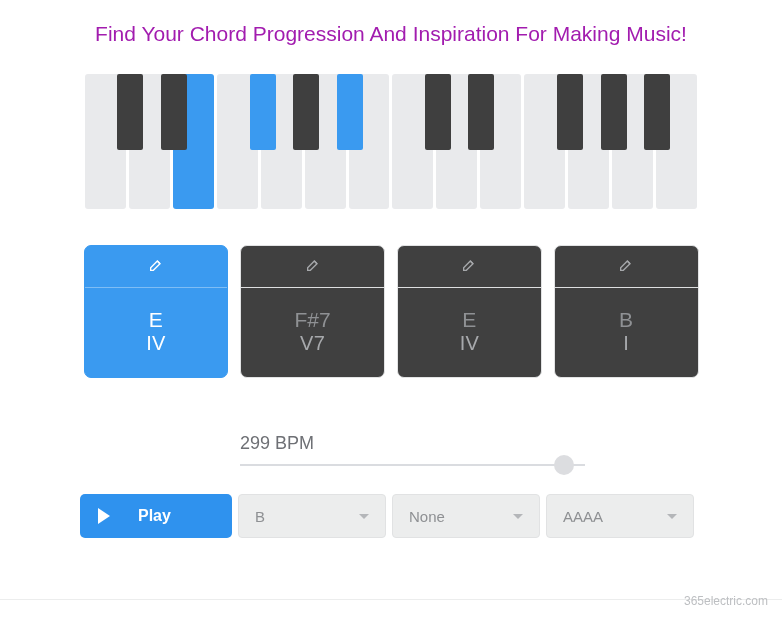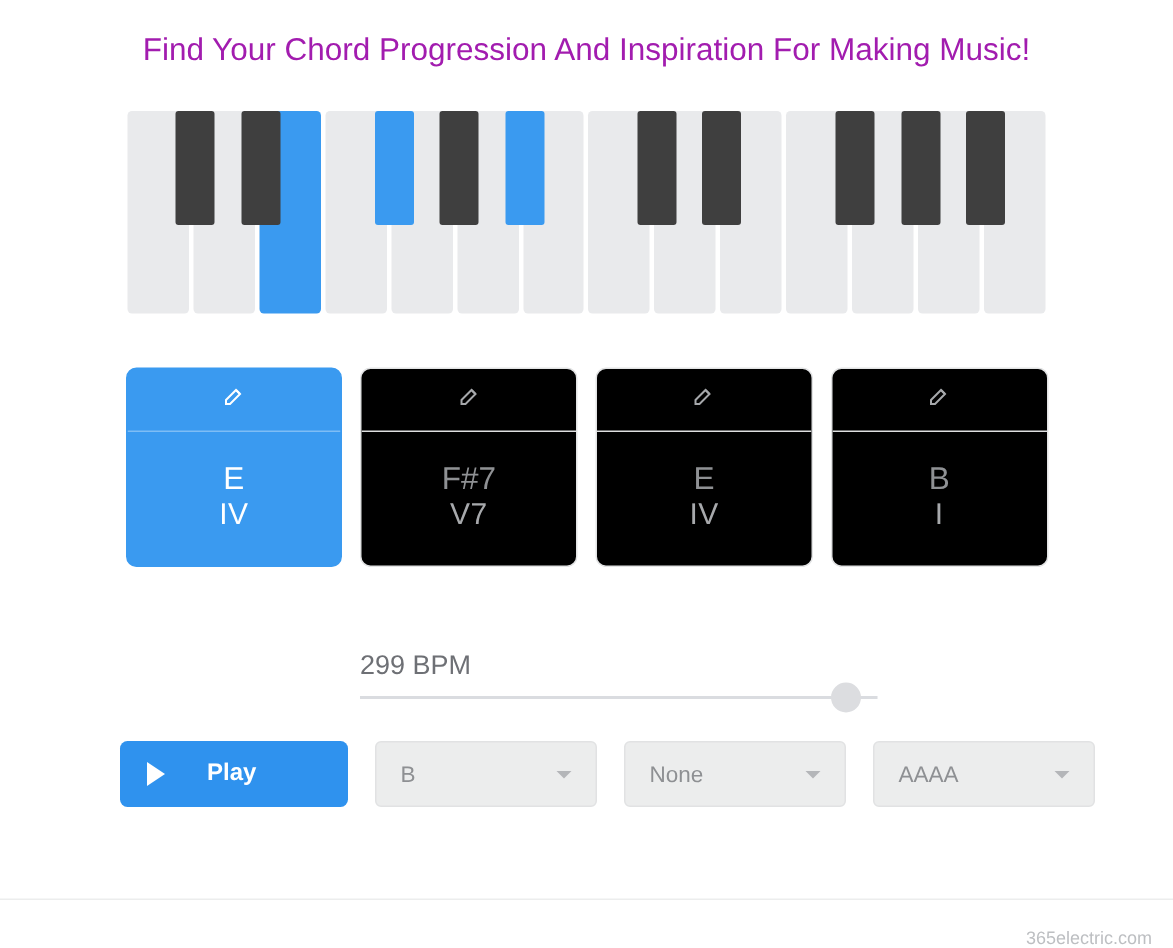--- a/index.html
+++ b/index.html
@@ -45,21 +45,21 @@
 .black-key.active { background: #3a9af0; }
 
 .chord-row {
   display: flex;
   gap: 12px;
   width: 615px;
   margin: 0 auto 55px auto;
 }
 .chord-card {
   flex: 1;
-  background: #000000;
+  background: #404040;
   border-radius: 7px;
   overflow: hidden;
   border: 1px solid #e2e3e4;
 }
 .chord-card.selected { background: #3a9af0; border-color: #3a9af0; }
 .chord-head {
   height: 42px;
   border-bottom: 1px solid #dedfe0;
   display: flex;
   align-items: center;
@@ -90,21 +90,21 @@
   top: 50%;
   transform: translate(-50%, -50%);
   width: 20px;
   height: 20px;
   border-radius: 50%;
   background: #dcdde0;
 }
 
 .controls {
   display: flex;
-  gap: 18px;
+  gap: 6px;
   padding-left: 40px;
 }
 .play-btn {
   width: 152px;
   height: 44px;
   background: #2f92ee;
   border-radius: 5px;
   display: flex;
   align-items: center;
   color: #fff;
@@ -141,21 +141,21 @@
 }
 .divider {
   position: absolute;
   left: 0; right: 0;
   bottom: 32px;
   height: 1px;
   background: #eceded;
 }
 .attr {
   position: absolute;
-  bottom: 0; right: 14px;
+  bottom: 24px; right: 14px;
   color: #bdbfc2;
   font-size: 12px;
   margin-top: 48px;
 }
 </style>
 </head>
 <body>
 
 <div class="title">Find Your Chord Progression And Inspiration For Making Music!</div>
 

